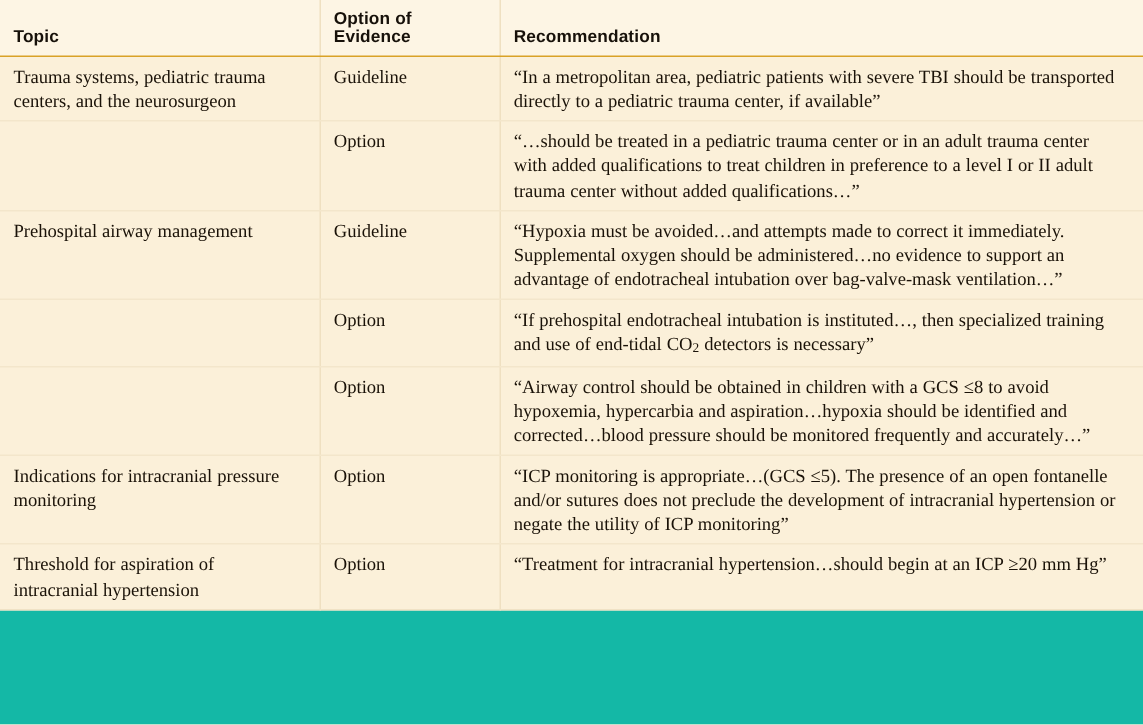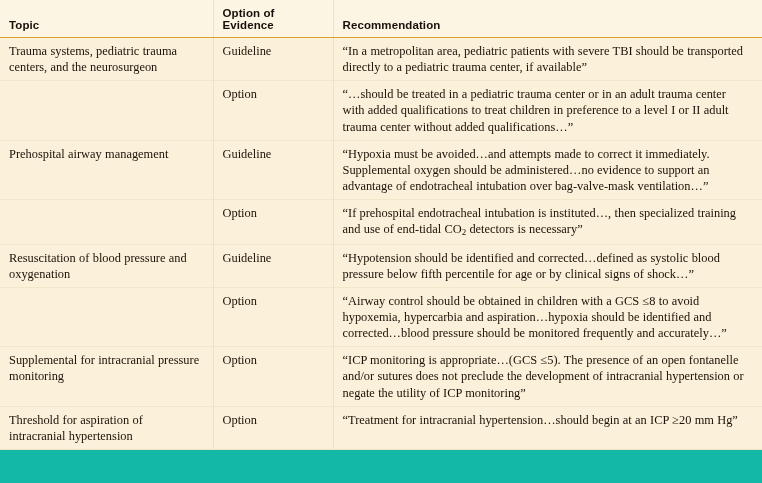--- a/index.html
+++ b/index.html
@@ -111,34 +111,29 @@
         <td class="cell-evidence">Guideline</td>
         <td class="cell-rec">“Hypoxia must be avoided…and attempts made to correct it immediately. Supplemental oxygen should be administered…no evidence to support an advantage of endotracheal intubation over bag-valve-mask ventilation…”</td>
       </tr>
 
       <tr>
         <td class="cell-topic empty-cell"></td>
         <td class="cell-evidence">Option</td>
         <td class="cell-rec"><span>“If prehospital endotracheal intubation is instituted…, then specialized training and use of end-tidal CO</span><sub>2</sub><span> detectors is necessary”</span></td>
       </tr>
 
-      <tr>
-        <td class="cell-topic">Resuscitation of blood pressure and oxygenation</td>
-        <td class="cell-evidence">Guideline</td>
-        <td class="cell-rec">“Hypotension should be identified and corrected…defined as systolic blood pressure below fifth percentile for age or by clinical signs of shock…”</td>
-      </tr>
 
       <tr>
         <td class="cell-topic empty-cell"></td>
         <td class="cell-evidence">Option</td>
         <td class="cell-rec">“Airway control should be obtained in children with a GCS ≤8 to avoid hypoxemia, hypercarbia and aspiration…hypoxia should be identified and corrected…blood pressure should be monitored frequently and accurately…”</td>
       </tr>
 
       <tr>
-        <td class="cell-topic">Supplemental for intracranial pressure monitoring</td>
+        <td class="cell-topic">Indications for intracranial pressure monitoring</td>
         <td class="cell-evidence">Option</td>
         <td class="cell-rec">“ICP monitoring is appropriate…(GCS ≤5). The presence of an open fontanelle and/or sutures does not preclude the development of intracranial hypertension or negate the utility of ICP monitoring”</td>
       </tr>
 
       <tr>
         <td class="cell-topic">Threshold for aspiration of intracranial hypertension</td>
         <td class="cell-evidence">Option</td>
         <td class="cell-rec">“Treatment for intracranial hypertension…should begin at an ICP ≥20 mm Hg”</td>
       </tr>
 

